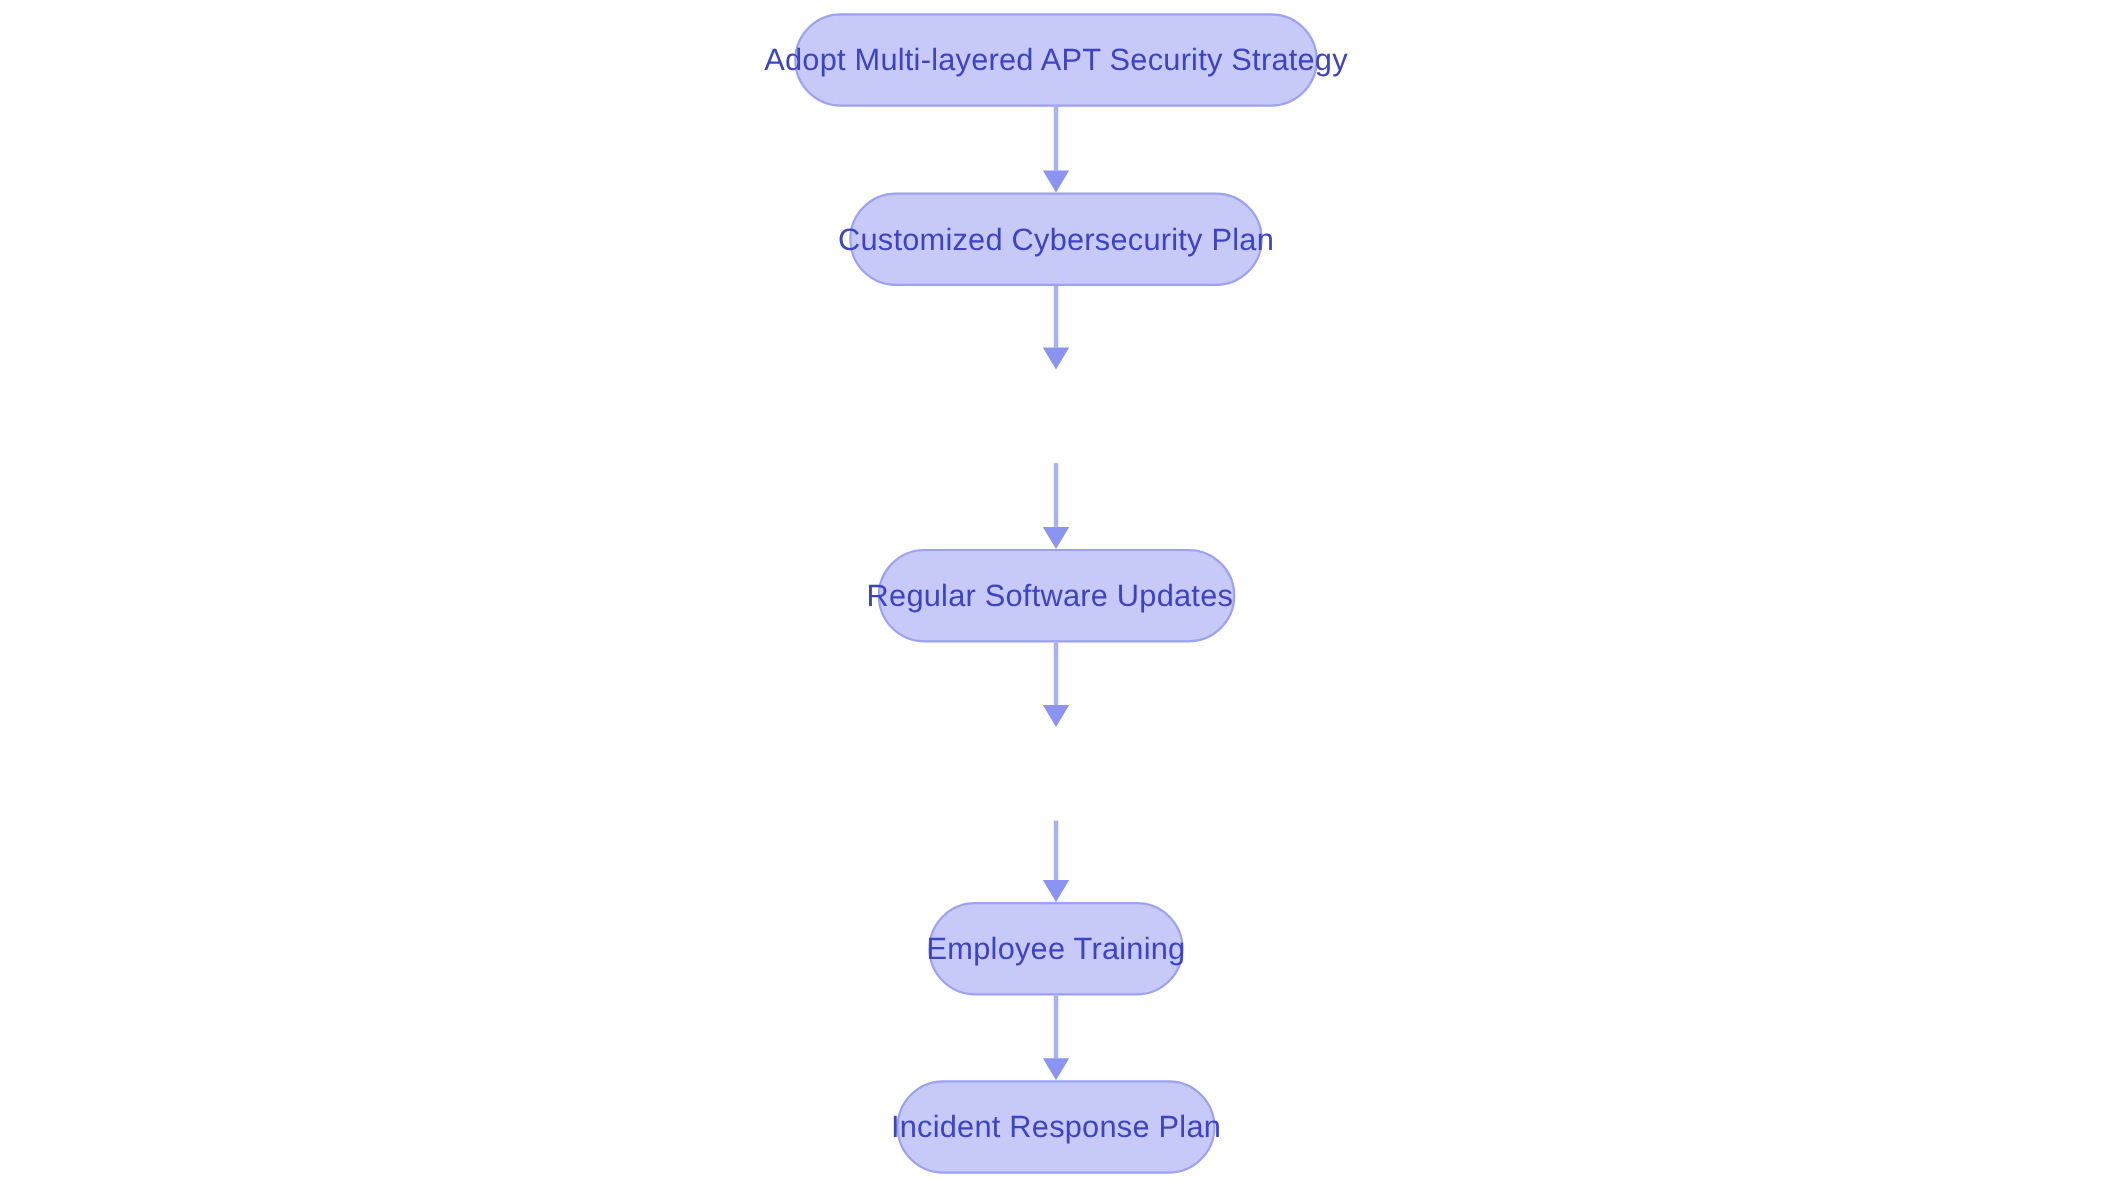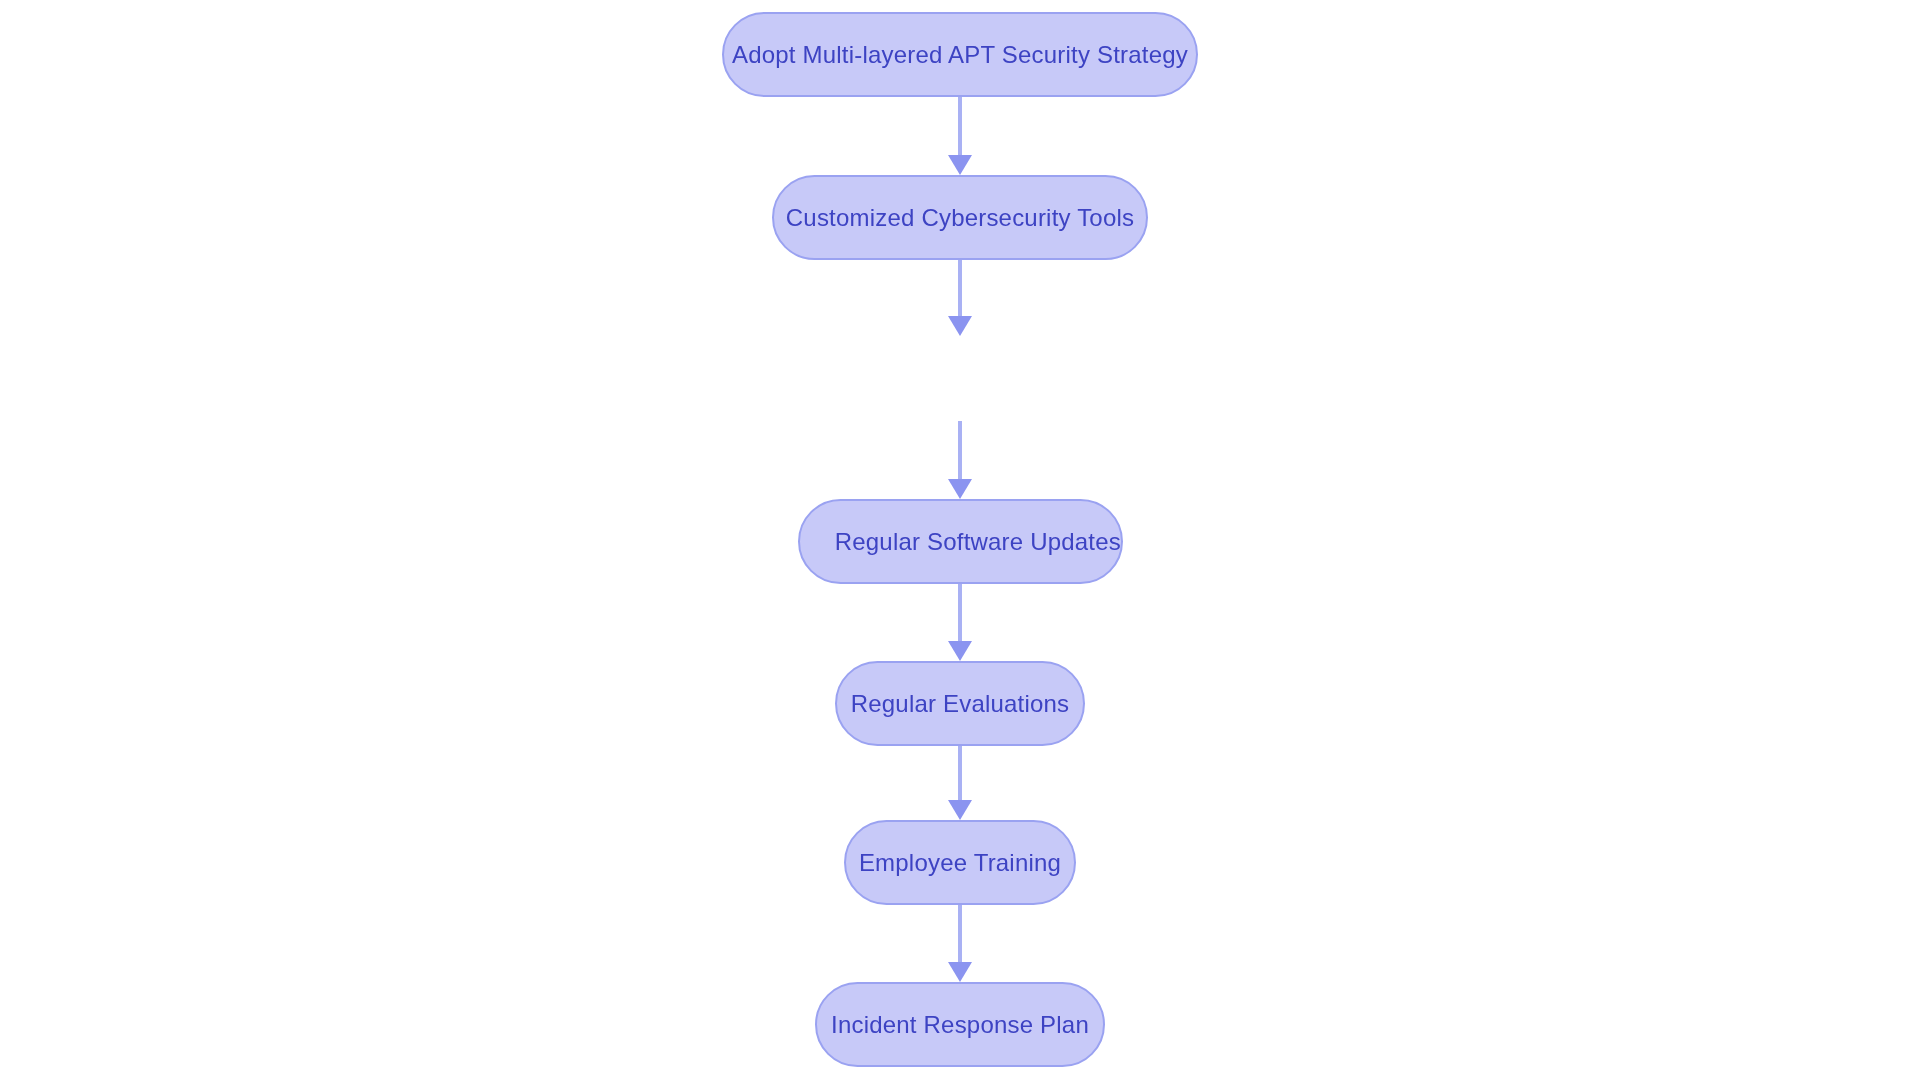--- a/index.html
+++ b/index.html
@@ -28,21 +28,21 @@
     position: absolute;
     height: 85px;
     border-radius: 43px;
     background: var(--node-fill);
     border: 2px solid var(--node-border);
     display: flex;
     align-items: center;
     justify-content: center;
   }
   .flow-node .node-label {
-    font-size: 24px;
+    font-size: 28px;
     letter-spacing: 0.2px;
     color: var(--node-text);
     white-space: nowrap;
     text-align: center;
   }
   
   .n1 { left: 722px; top: 12px;  width: 476px; }
   .n2 { left: 772px; top: 175px; width: 376px; }
   .n3 { left: 772px; top: 336px; width: 375px; }
   .n4 { left: 798px; top: 499px; width: 325px; justify-content: flex-end; }
@@ -86,21 +86,21 @@
   <div class="flow-node n1">
     <span class="node-label">Adopt Multi-layered APT Security Strategy</span>
   </div>
 
   <div class="connector a1">
     <div class="arrow-line"></div>
     <div class="arrow-head"></div>
   </div>
 
   <div class="flow-node n2">
-    <span class="node-label">Customized Cybersecurity Tools</span>
+    <span class="node-label">Customized Cybersecurity Plan</span>
   </div>
 
   <div class="connector a2">
     <div class="arrow-line"></div>
     <div class="arrow-head"></div>
   </div>
 
 
   <div class="connector a3">
     <div class="arrow-line"></div>
@@ -109,23 +109,20 @@
 
   <div class="flow-node n4">
     <span class="node-label">Regular Software Updates</span>
   </div>
 
   <div class="connector a4">
     <div class="arrow-line"></div>
     <div class="arrow-head"></div>
   </div>
 
-  <div class="flow-node n5">
-    <span class="node-label">Regular Evaluations</span>
-  </div>
 
   <div class="connector a5">
     <div class="arrow-line"></div>
     <div class="arrow-head"></div>
   </div>
 
   <div class="flow-node n6">
     <span class="node-label">Employee Training</span>
   </div>
 

